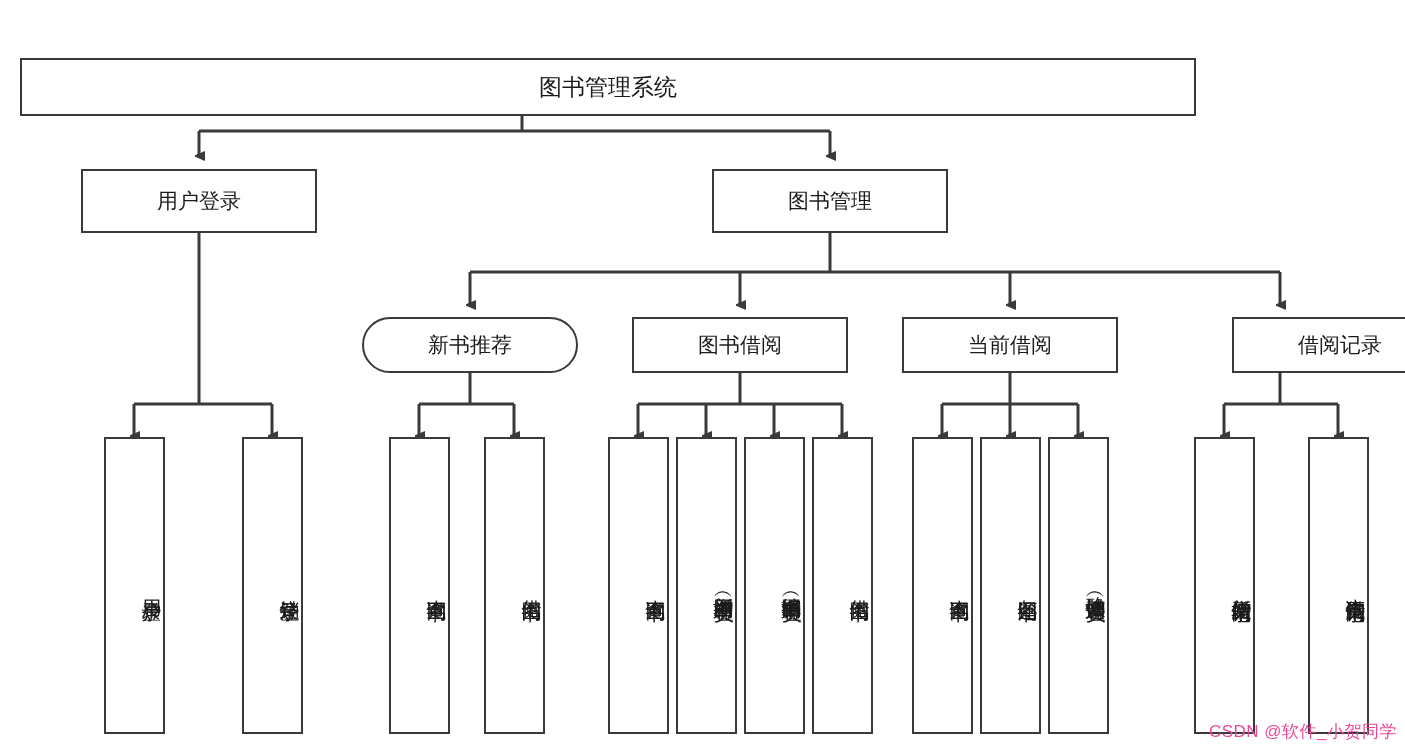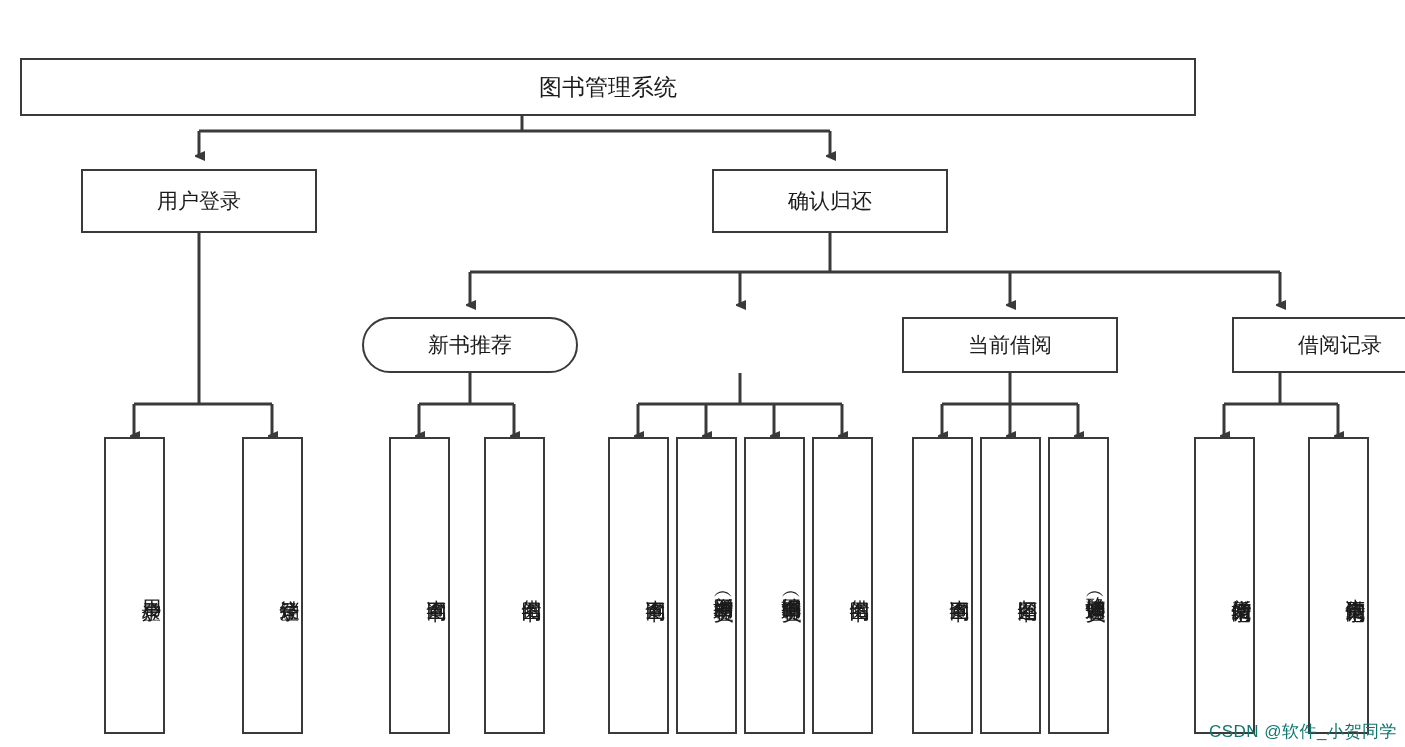--- a/index.html
+++ b/index.html
@@ -58,21 +58,21 @@
     top: 0;
     width: 1405px;
     height: 747px;
     pointer-events: none;
   }
   .watermark {
     position: absolute;
     right: 8px;
     bottom: 4px;
     font-size: 17px;
-    color: #0f766e;
+    color: #ec4899;
     letter-spacing: 0.5px;
     white-space: nowrap;
   }
 </style>
 </head>
 <body>
 
 <div id="canvas">
 
   <svg class="edges" viewBox="0 0 1405 747">
@@ -126,26 +126,29 @@
   </svg>
 
   <div class="node root" style="left:20px; top:13px; width:1176px; height:58px;margin-top:45px;">
     <span>图书管理系统</span>
   </div>
 
   <div class="node lvl2" style="left:81px; top:169px; width:236px; height:64px;">
     <span>用户登录</span>
   </div>
   <div class="node lvl2" style="left:712px; top:169px; width:236px; height:64px;">
-    <span>确认归还</span>
+    <span>图书管理</span>
   </div>
 
   <div class="node lvl3" style="left:362px; top:317px; width:216px; height:56px;border-radius:28px;">
     <span>新书推荐</span>
   </div>
+  <div class="node lvl3" style="left:632px; top:317px; width:216px; height:56px;">
+    <span>图书借阅</span>
+  </div>
   <div class="node lvl3" style="left:902px; top:317px; width:216px; height:56px;justify-content:center;">
     <span>当前借阅</span>
   </div>
   <div class="node lvl3" style="left:1232px; top:317px; width:216px; height:56px;">
     <span>借阅记录</span>
   </div>
 
   <div class="node leaf" style="left:104px; top:437px; width:61px; height:297px;">
     <span class="vtext">用户登录</span>
   </div>

